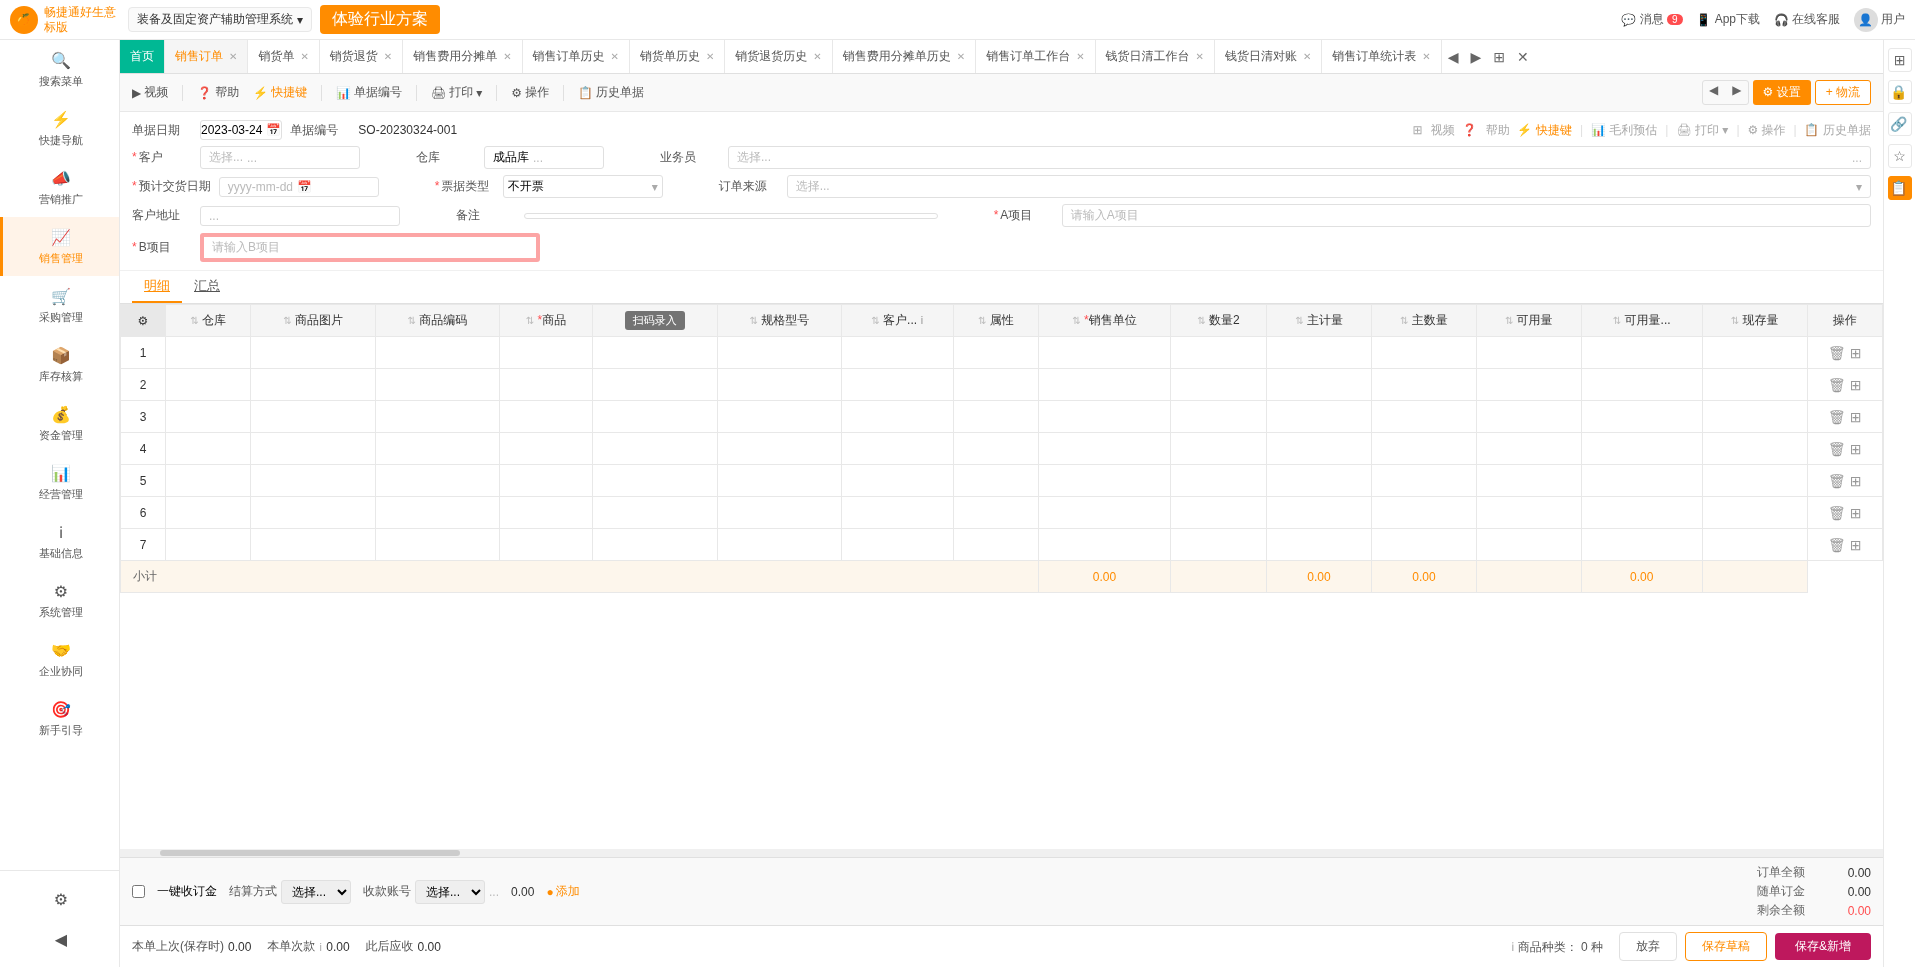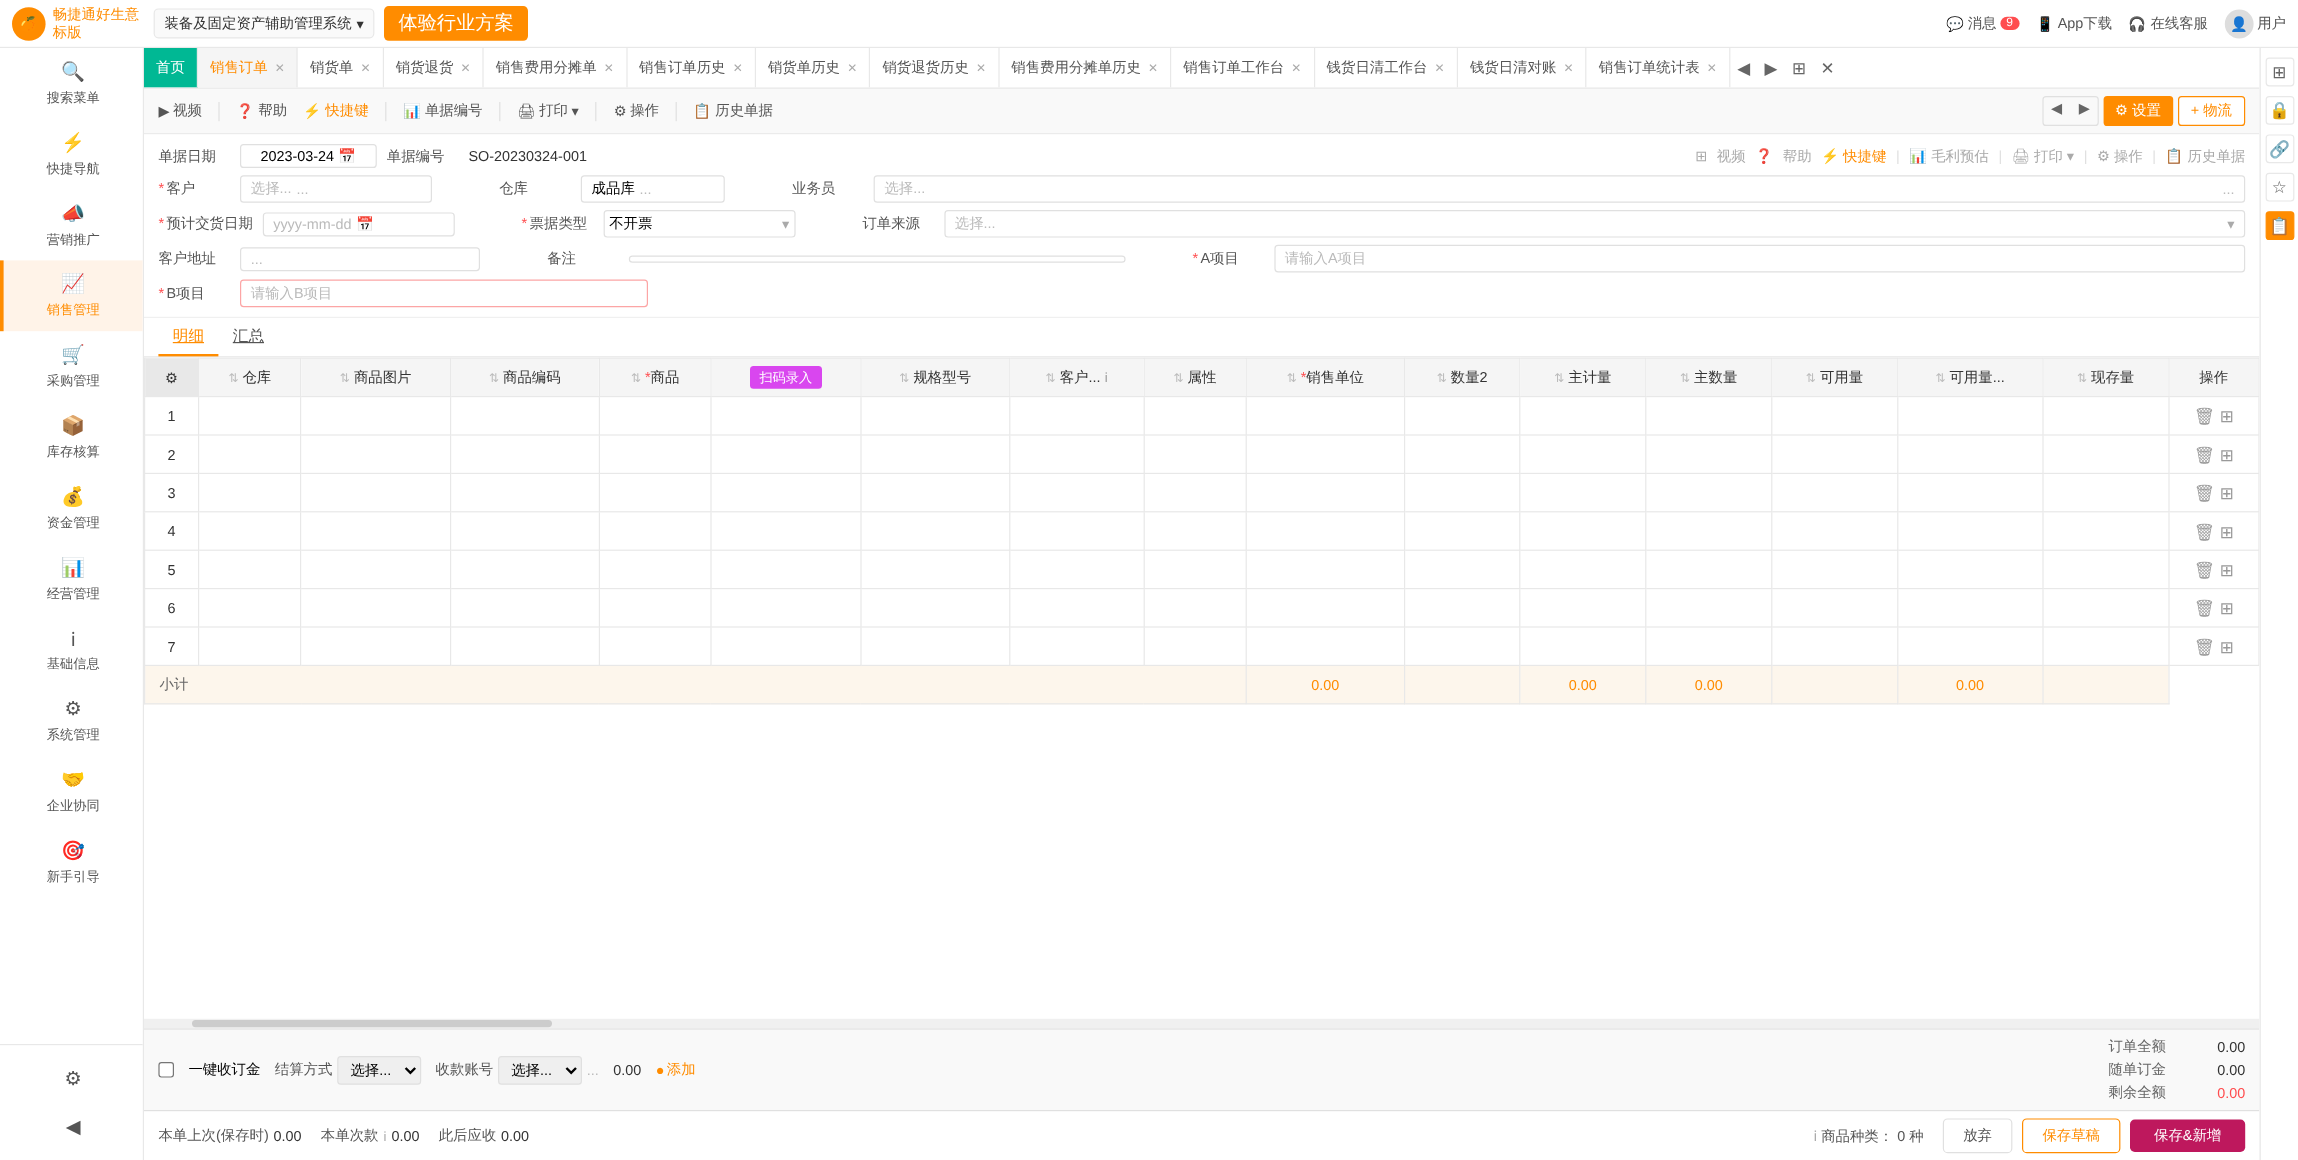--- a/index.html
+++ b/index.html
@@ -209,21 +209,21 @@
       padding: 6px 8px; text-align: center;
       font-weight: 500; color: #333; white-space: nowrap;
       position: sticky; top: 0; z-index: 2;
     }
     .data-table td {
       border: 1px solid #e8e8e8; padding: 4px 6px;
       text-align: center; color: #333; height: 32px;
     }
     .th-settings { background: #e8e8e8 !important; }
     .scan-btn {
-      background: #d946ef; color: #fff;
+      background: #737373; color: #fff;
       border: none; border-radius: 3px;
       padding: 2px 8px; font-size: 11px; cursor: pointer;
     }
     .row-num { color: #999; }
     .action-btns { display: flex; align-items: center; gap: 4px; justify-content: center; }
     .act-btn { cursor: pointer; color: #999; font-size: 14px; }
 
     
     .summary-row td {
       background: #fdf6ec !important;
@@ -529,21 +529,21 @@
           <button style="background:#fff;color:#ff8c00;border:1px solid #ff8c00;border-radius:3px;padding:3px 10px;cursor:pointer;font-size:12px;">
             + 物流
           </button>
         </div>
       </div>
 
       <div class="form-header">
 
         <div class="form-row">
           <span class="form-label">单据日期</span>
-          <div style="display:flex;align-items:center;gap:4px;border:1px solid #e0e0e0;border-radius:3px;padding:2px 16px;background:#fff;">
+          <div style="display:flex;align-items:center;gap:4px;border:1px solid #e0e0e0;border-radius:3px;padding:2px 0;background:#fff;">
             <span>2023-03-24</span>
             <span style="color:#aaa;">📅</span>
           </div>
           <span class="form-label">单据编号</span>
           <span style="color:#333;">SO-20230324-001</span>
           <div style="flex:1"></div>
           <div style="display:flex;gap:8px;align-items:center;">
             <span style="color:#aaa;">⊞</span>
             <span style="color:#aaa;">视频</span>
             <span style="color:#aaa;">❓</span>
@@ -611,21 +611,21 @@
           </div>
           <span style="width:40px;"></span>
           <span class="form-label required">A项目</span>
           <div style="display:flex;align-items:center;border:1px solid #e0e0e0;border-radius:3px;padding:2px 8px;min-width:200px;background:#fff;flex:1;">
             <span class="form-input-placeholder">请输入A项目</span>
           </div>
         </div>
 
         <div class="form-row">
           <span class="form-label required">B项目</span>
-          <div style="display:flex;align-items:center;border:1px solid #fca5a5;border-radius:3px;padding:2px 8px;min-width:340px;background:#fff;">
+          <div style="display:flex;align-items:center;border:4px solid #fca5a5;border-radius:3px;padding:2px 8px;min-width:340px;background:#fff;">
             <span class="form-input-placeholder">请输入B项目</span>
           </div>
         </div>
       </div>
 
       <div class="detail-tabs">
         <div class="detail-tab active">明细</div>
         <div class="detail-tab">汇总</div>
       </div>
 

